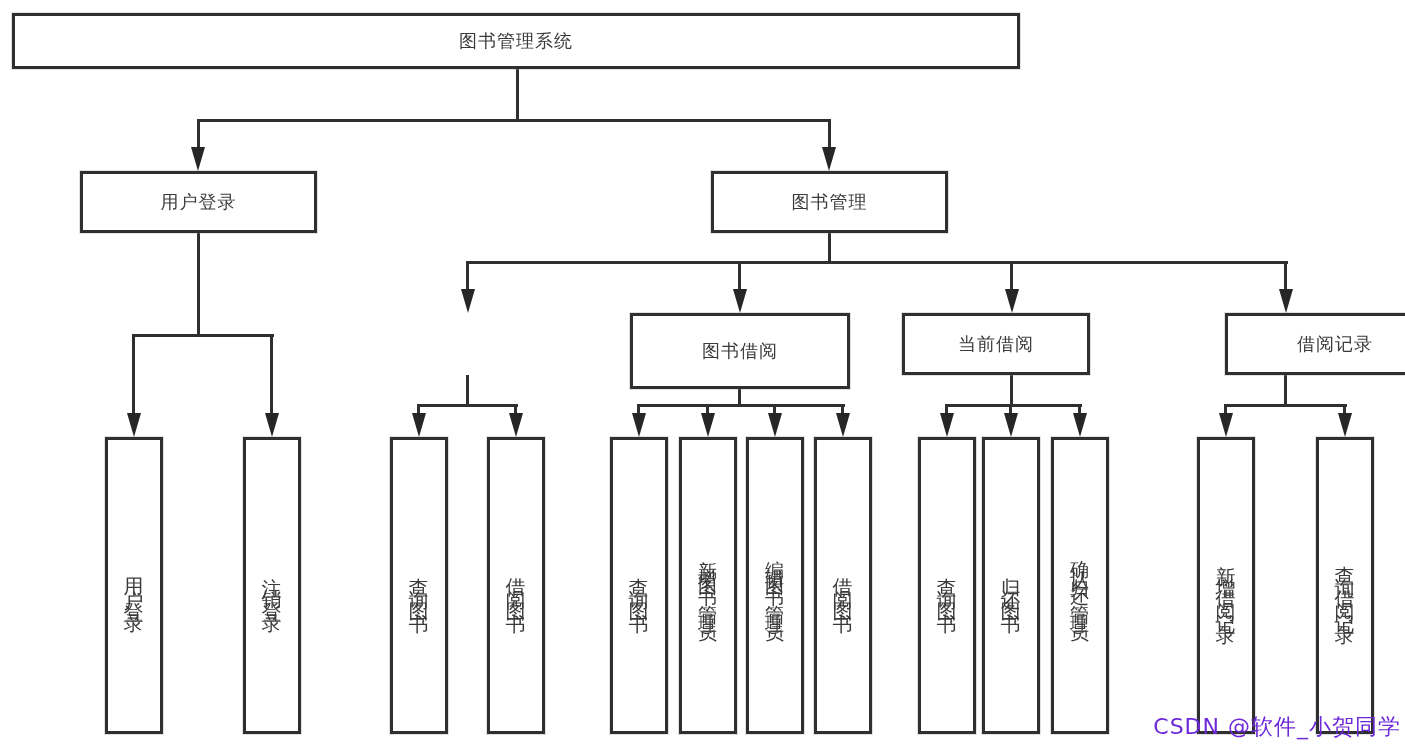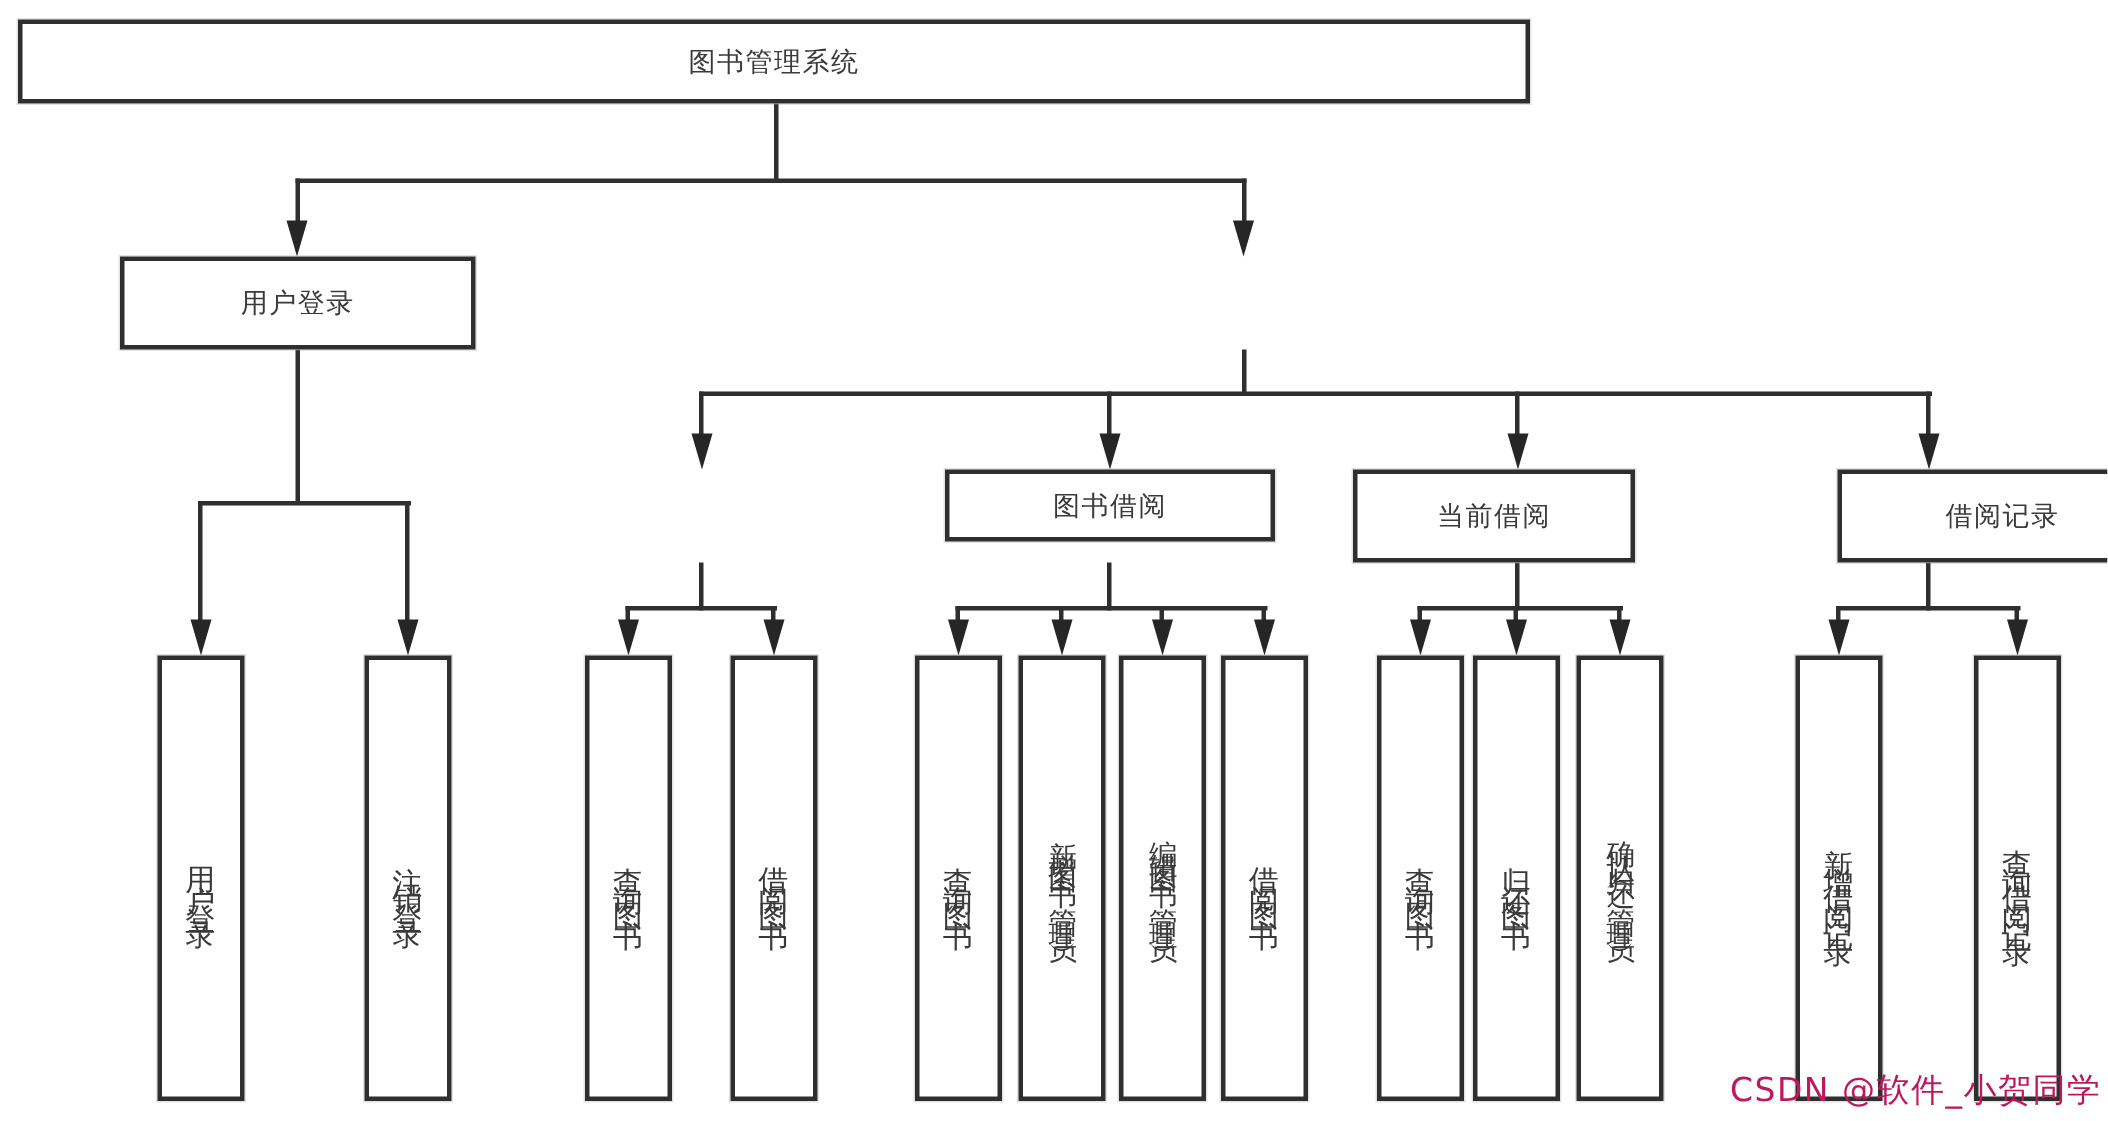--- a/index.html
+++ b/index.html
@@ -20,21 +20,21 @@
   .vlabel.tight{font-size:19px;letter-spacing:9px;}
   .hl{position:absolute;height:3px;background:#2f2f2f;z-index:1;}
   .vl{position:absolute;width:3px;background:#2f2f2f;z-index:1;}
   .ar{
     position:absolute;width:0;height:0;z-index:1;
     border-left:7px solid transparent;border-right:7px solid transparent;
     border-top:24px solid #262626;
   }
   .watermark{
     position:absolute;right:4px;top:712px;z-index:5;
-    color:#be185d;font-size:22px;letter-spacing:1px;white-space:nowrap;margin-left:20px;
+    color:#6d28d9;font-size:22px;letter-spacing:1px;white-space:nowrap;margin-left:20px;
   }
 </style>
 </head>
 <body>
 
 <div class="canvas">
 
   <div class="vl" style="left:516px;top:69px;height:52px"></div>
   <div class="hl" style="left:197px;top:119px;width:634px"></div>
   <div class="vl" style="left:197px;top:119px;height:31px"></div>
@@ -96,22 +96,25 @@
   <div class="vl" style="left:1343px;top:404px;height:14px"></div>
   <div class="ar" style="left:1338px;top:413px"></div>
 
   <div class="node" style="left:12px;top:13px;width:1008px;height:56px">
     <span class="hlabel">图书管理系统</span>
   </div>
 
   <div class="node" style="left:80px;top:171px;width:237px;height:62px">
     <span class="hlabel">用户登录</span>
   </div>
+  <div class="node" style="left:711px;top:171px;width:237px;height:62px">
+    <span class="hlabel">图书管理</span>
+  </div>
 
-  <div class="node" style="left:630px;top:313px;width:220px;height:48px">
+  <div class="node" style="left:630px;top:313px;width:220px;height:76px">
     <span class="hlabel">图书借阅</span>
   </div>
   <div class="node" style="left:902px;top:313px;width:188px;height:62px">
     <span class="hlabel">当前借阅</span>
   </div>
   <div class="node" style="left:1225px;top:313px;width:220px;height:62px">
     <span class="hlabel">借阅记录</span>
   </div>
 
   <div class="node" style="left:105px;top:437px;width:58px;height:297px">

